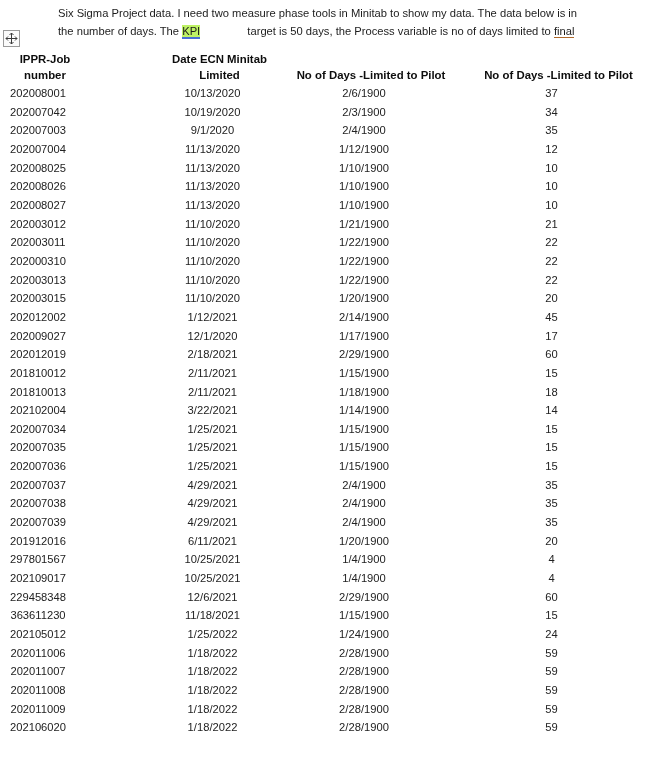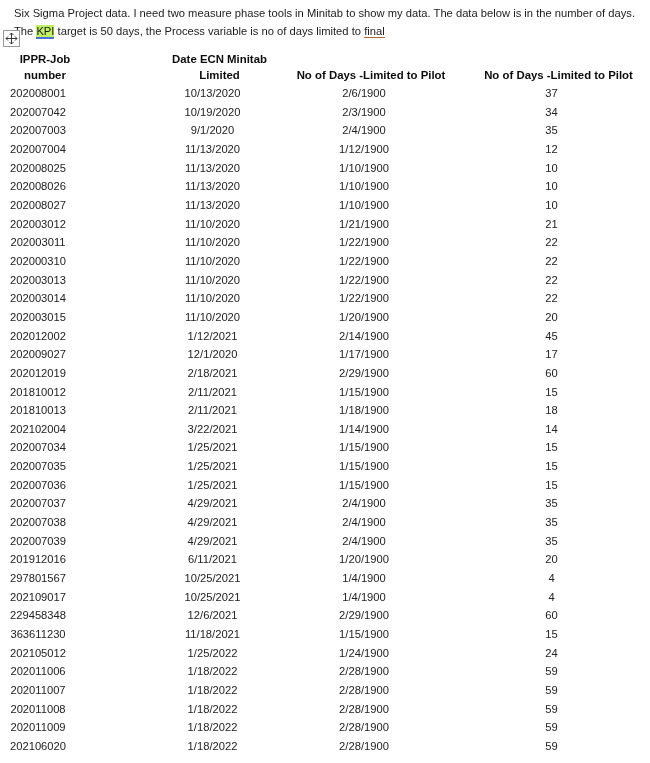--- a/index.html
+++ b/index.html
@@ -20,21 +20,21 @@
   #intro {
     position: absolute;
     left: 14px;
     top: 4px;
     width: 622px;
     font-size: 11.2px;
     line-height: 18px;
     color: #1c1c1c;
     white-space: normal;
   }
-  #intro .seg { white-space: pre-wrap; }
+  #intro .seg { white-space: pre-wrap; margin-left: 44px; }
 
   .spell-kpi {
     background: #bef264;
     border-bottom: 2px solid #4a6fd4;
     padding-bottom: 0px;
   }
   .grammar-final {
     border-bottom: 1.4px solid #b06a2c;
   }
 
@@ -207,26 +207,20 @@
         <td class="col-2">1/22/1900</td>
         <td class="col-3">22</td>
       </tr>
       <tr>
         <td class="col-0">202003013</td>
         <td class="col-1">11/10/2020</td>
         <td class="col-2">1/22/1900</td>
         <td class="col-3">22</td>
       </tr>
       <tr>
-        <td class="col-0">202003014</td>
-        <td class="col-1">11/10/2020</td>
-        <td class="col-2">1/22/1900</td>
-        <td class="col-3">22</td>
-      </tr>
-      <tr>
         <td class="col-0">202003015</td>
         <td class="col-1">11/10/2020</td>
         <td class="col-2">1/20/1900</td>
         <td class="col-3">20</td>
       </tr>
       <tr>
         <td class="col-0">202012002</td>
         <td class="col-1">1/12/2021</td>
         <td class="col-2">2/14/1900</td>
         <td class="col-3">45</td>

